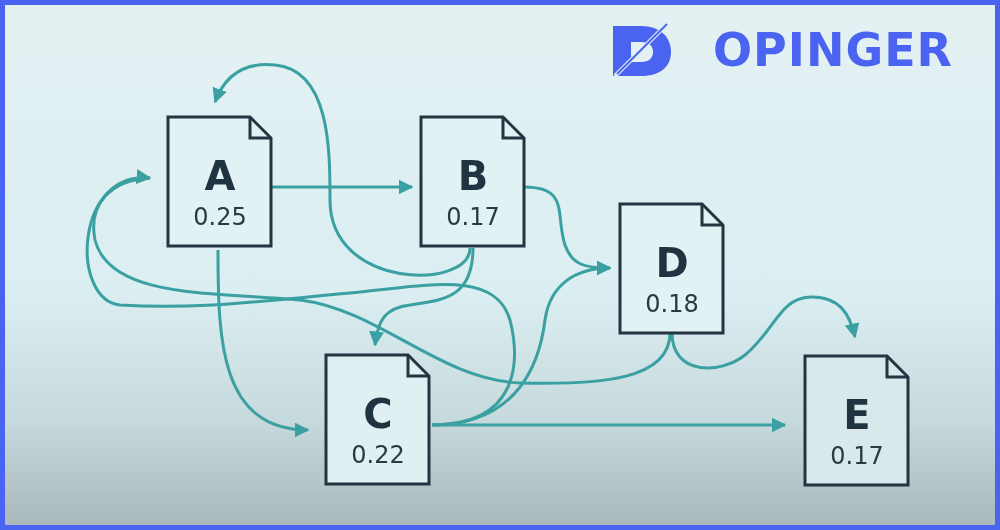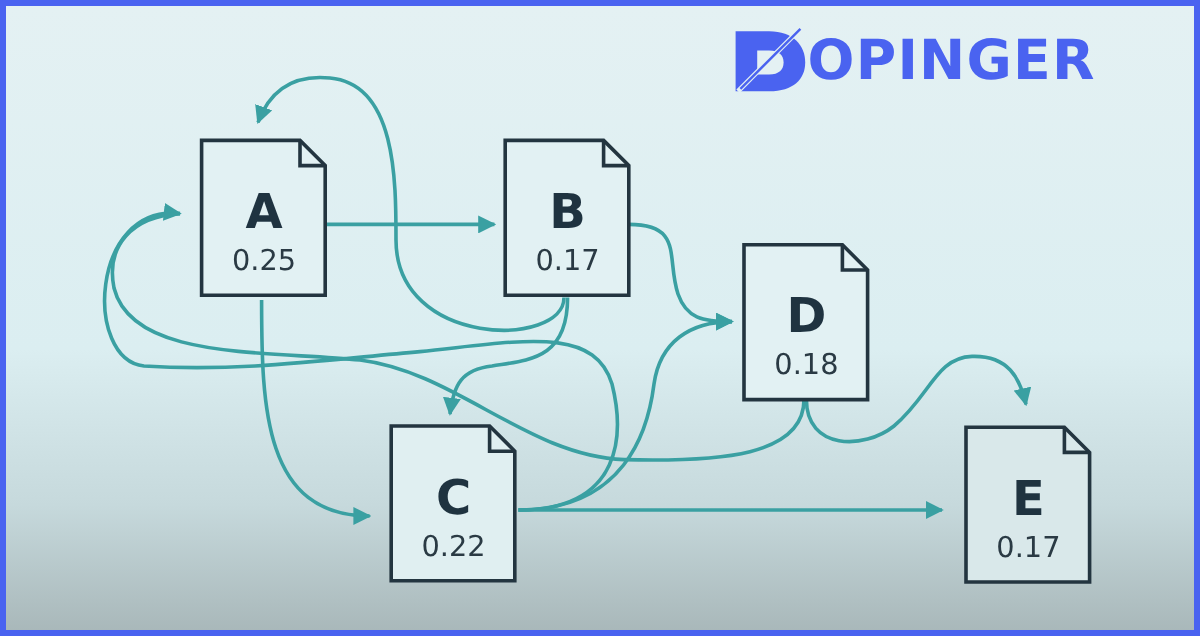--- a/index.html
+++ b/index.html
@@ -6,21 +6,21 @@
   body { width: 1000px; height: 530px; overflow: hidden; font-family: "Liberation Sans", sans-serif; }
   .frame {
     position: absolute; left: 0; top: 0; width: 1000px; height: 530px;
     box-sizing: border-box; border: 5px solid #4a63f0;
     background: linear-gradient(to bottom, #e4f1f3 0%, #dbeef1 55%, #c6d9dc 80%, #a9b8ba 100%);
     overflow: hidden;
   }
   svg.diagram { position: absolute; left: -5px; top: -5px; width: 1000px; height: 530px; }
   .logo {
     position: absolute; left: 606px; top: 10px; height: 70px;
-    display: flex; align-items: center;
+    display: flex; align-items: center; gap: 40px;
   }
   .logo-text {
     font-family: "DejaVu Sans", sans-serif; font-weight: bold;
     color: #4a63f0; font-size: 46px; letter-spacing: 1px; line-height: 1;
   }
   .node-letter { font-family: "DejaVu Sans", sans-serif; font-weight: bold; font-size: 40px; fill: #1f3340; }
   .node-value { font-family: "DejaVu Sans", sans-serif; font-size: 24px; fill: #2a3a44; }
 </style>
 </head>
 <body>

